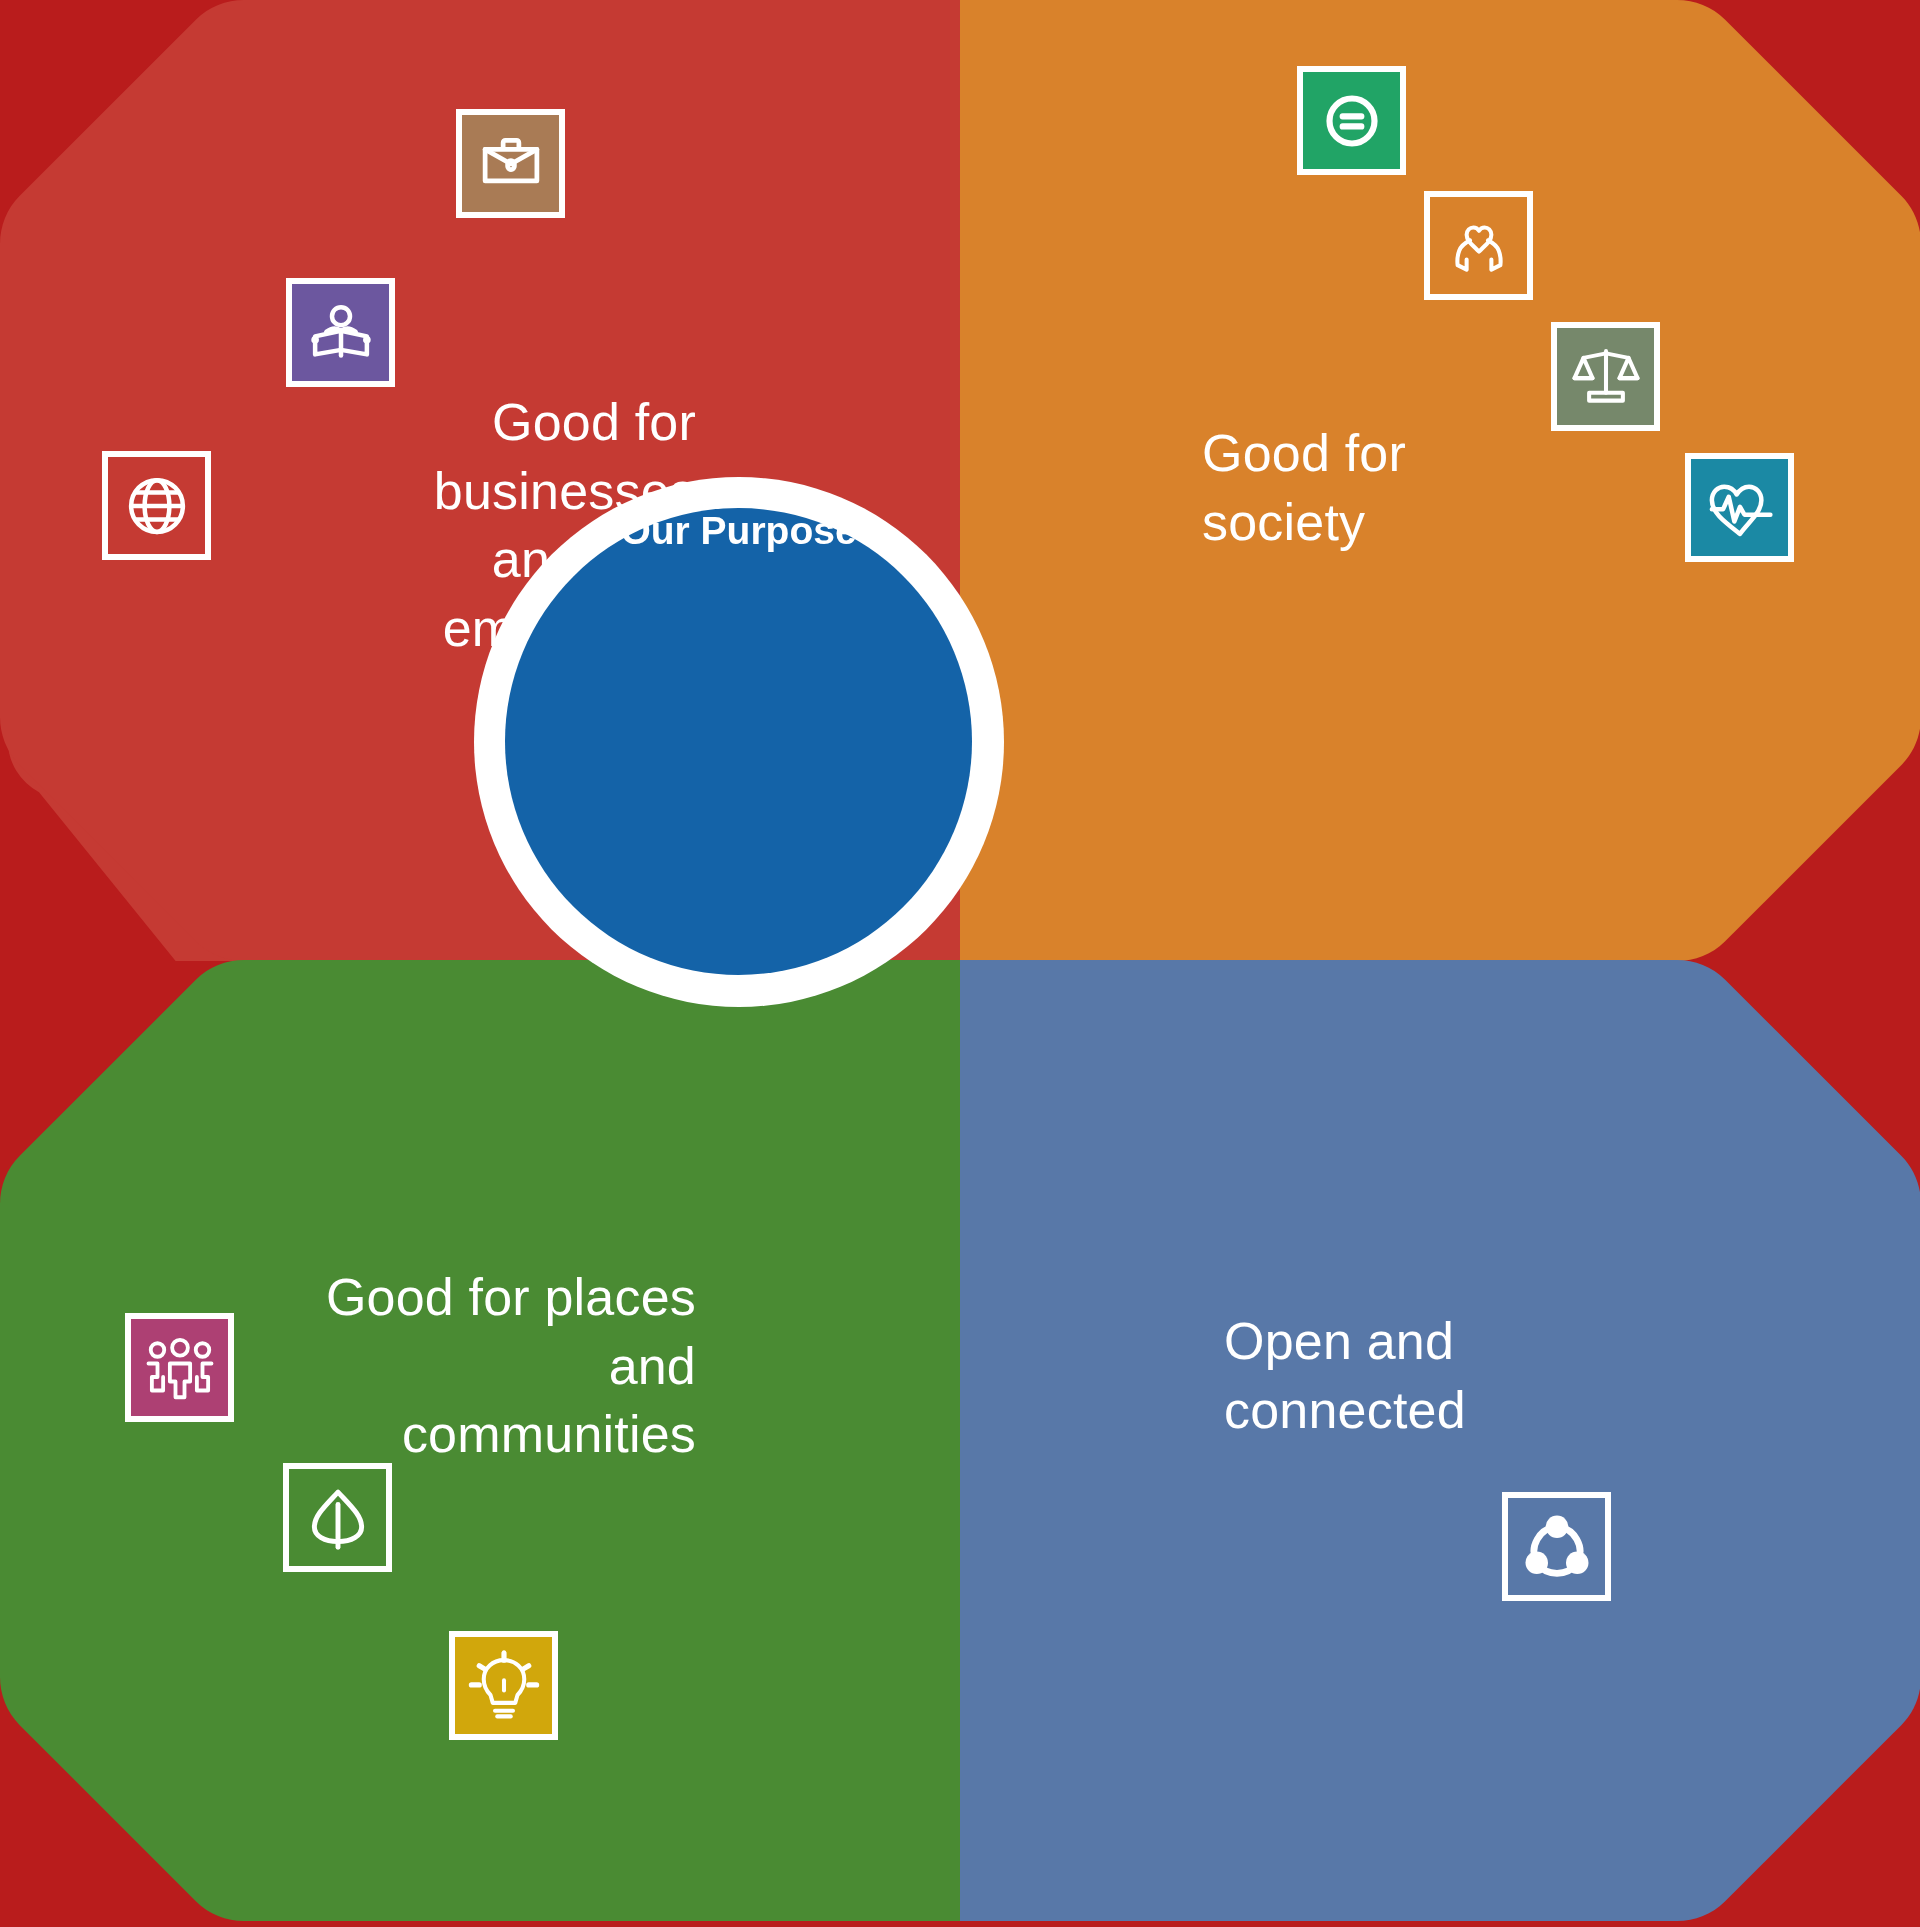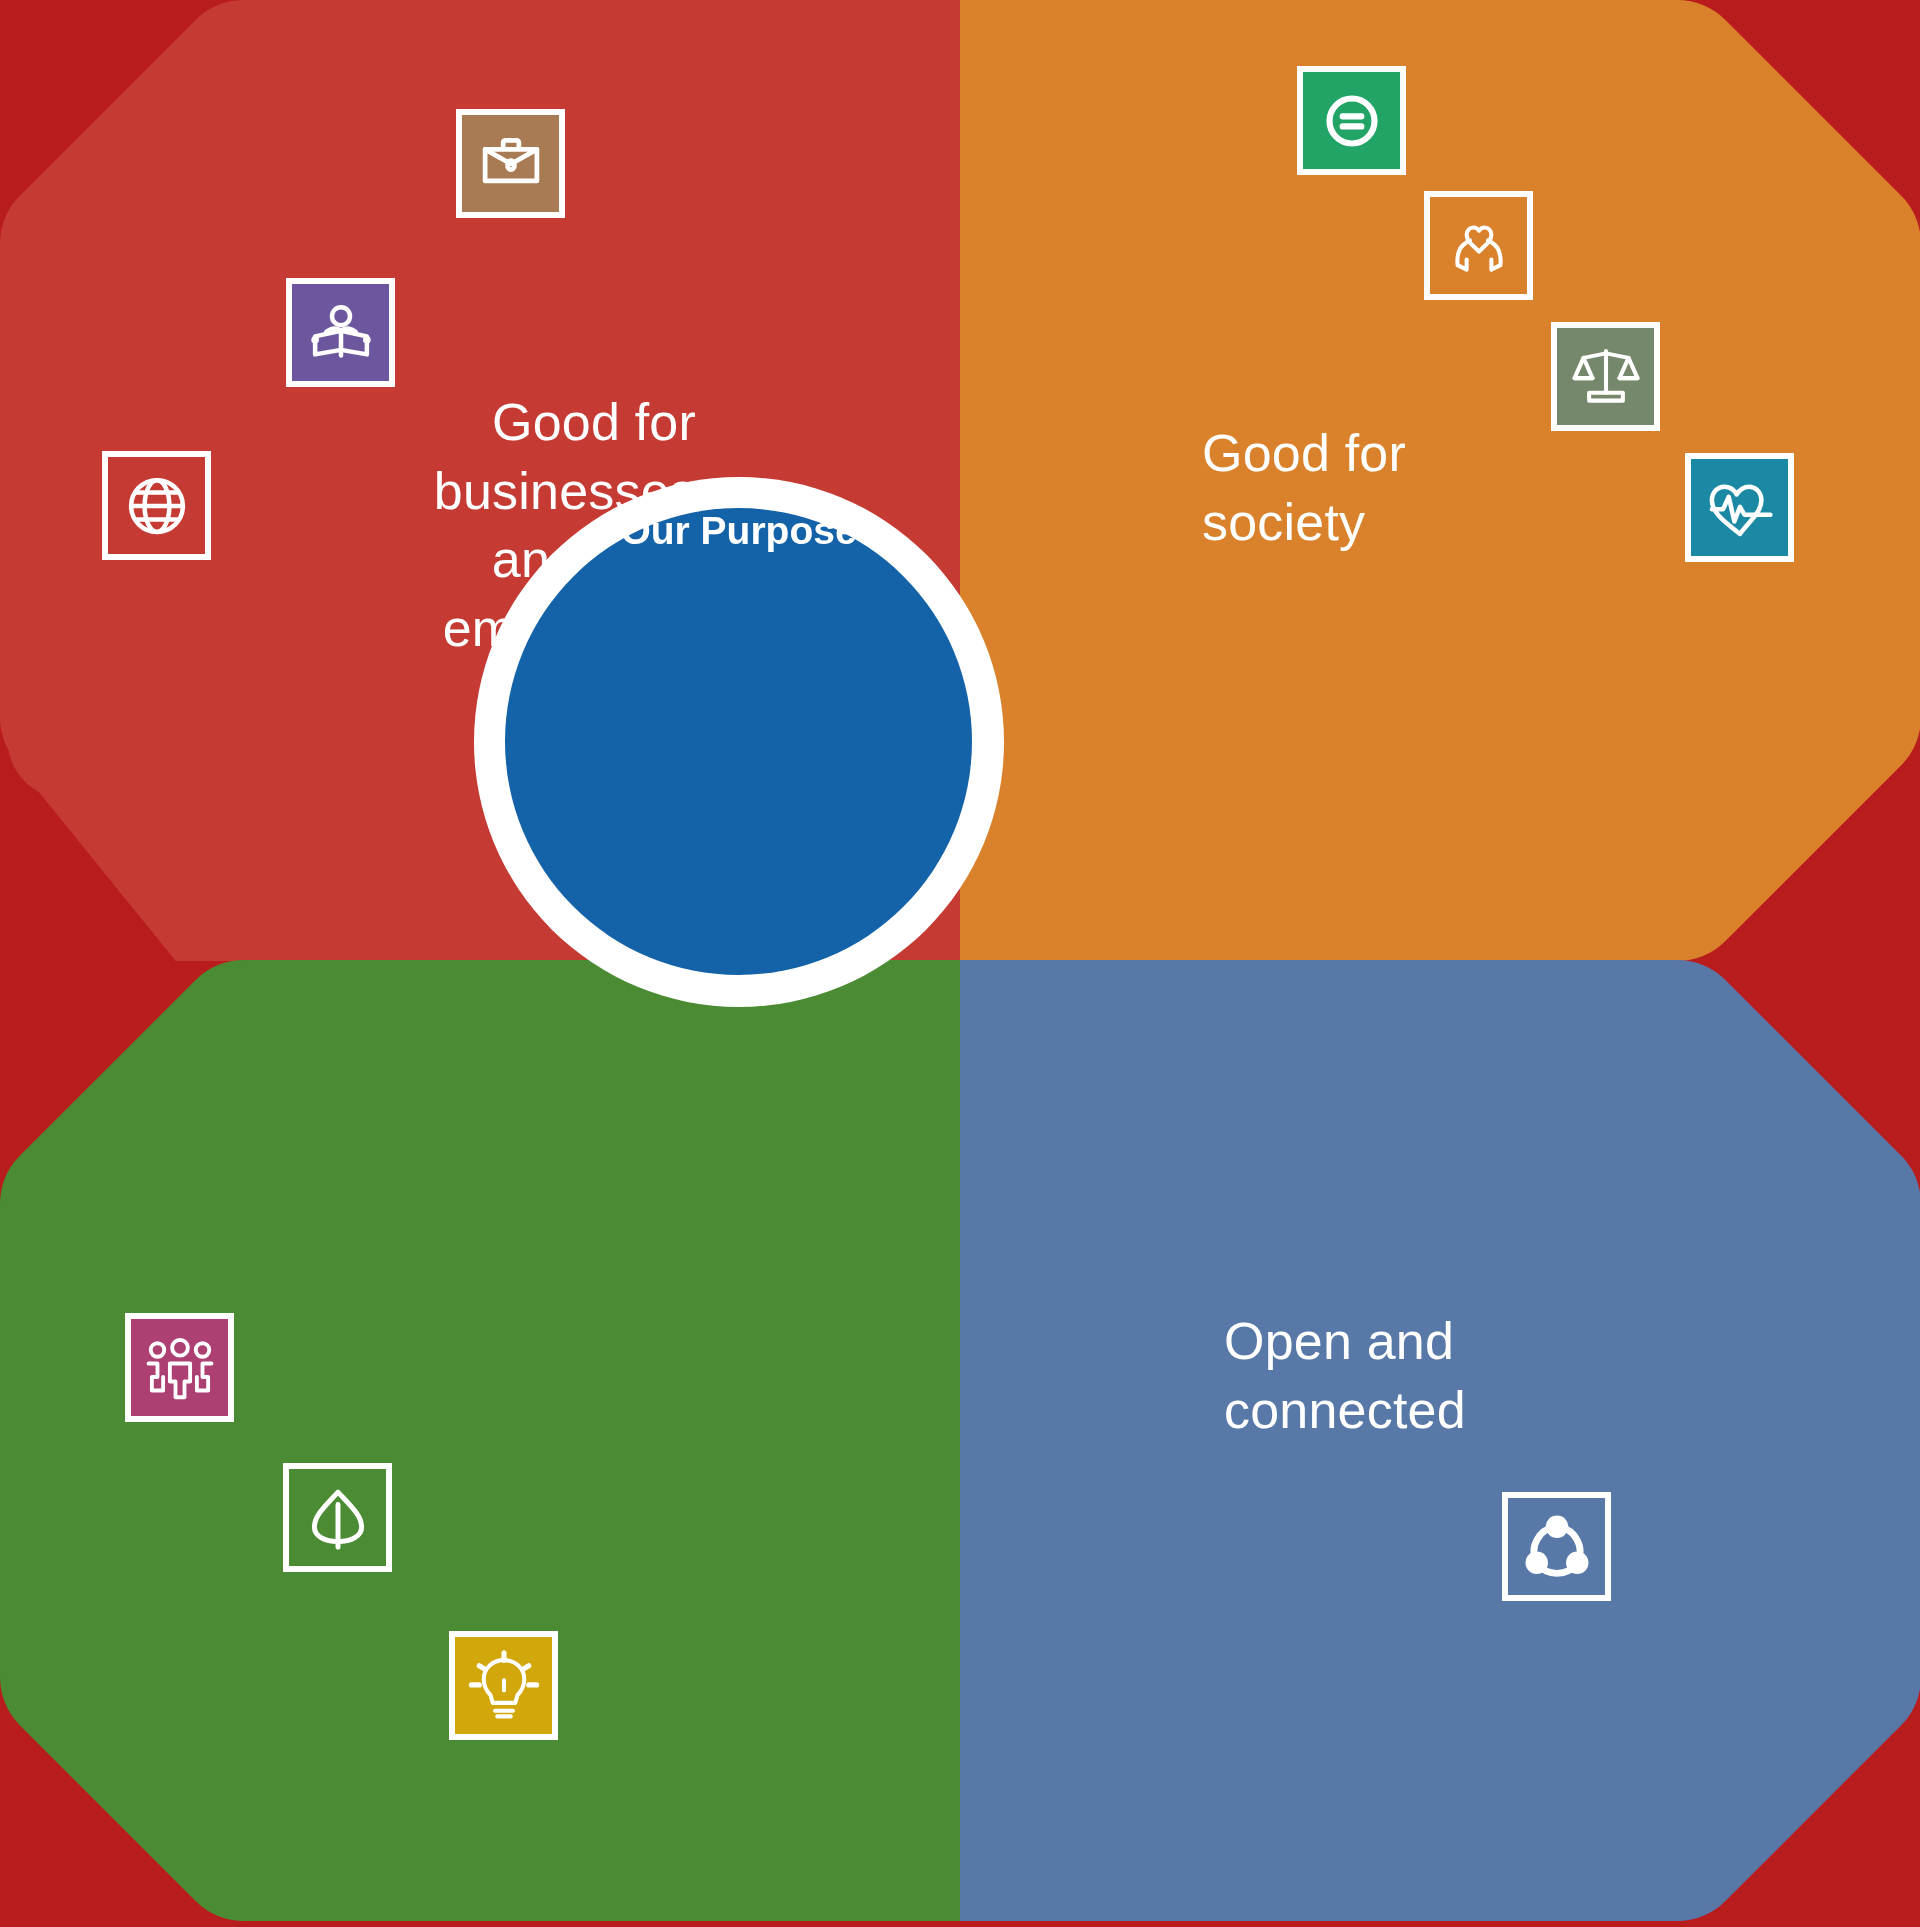--- a/index.html
+++ b/index.html
@@ -152,20 +152,23 @@
   </div>
 
   <div class="petal-label label-tl">Good for
 businesses
 and their
 employees</div>
 
   <div class="petal-label label-tr">Good for
 society</div>
 
+  <div class="petal-label label-bl">Good for places
+and
+communities</div>
 
   <div class="petal-label label-br">Open and
 connected</div>
 
   <div class="icon-tile t-briefcase">
     <svg width="72" height="72" viewBox="0 0 64 64" fill="none" stroke="#ffffff" stroke-width="4.2" stroke-linecap="round" stroke-linejoin="round" aria-hidden="true">
       <path d="M25 17 v-4 a2 2 0 0 1 2-2 h10 a2 2 0 0 1 2 2 v4"></path>
       <path d="M9 19 h46 v28 H9 Z"></path>
       <path d="M9 19 l23 13 23-13"></path>
       <rect x="29" y="29" width="6" height="8" rx="3"></rect>

